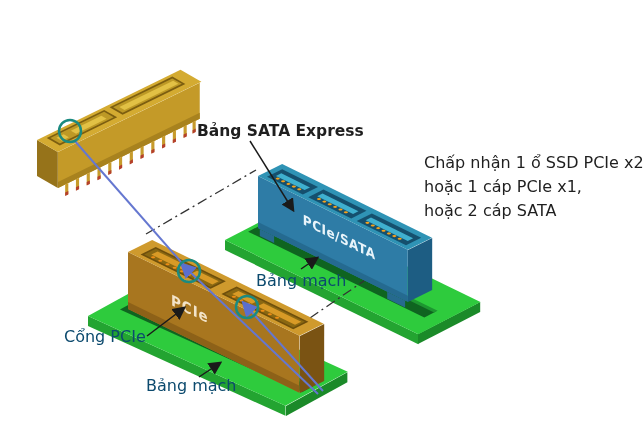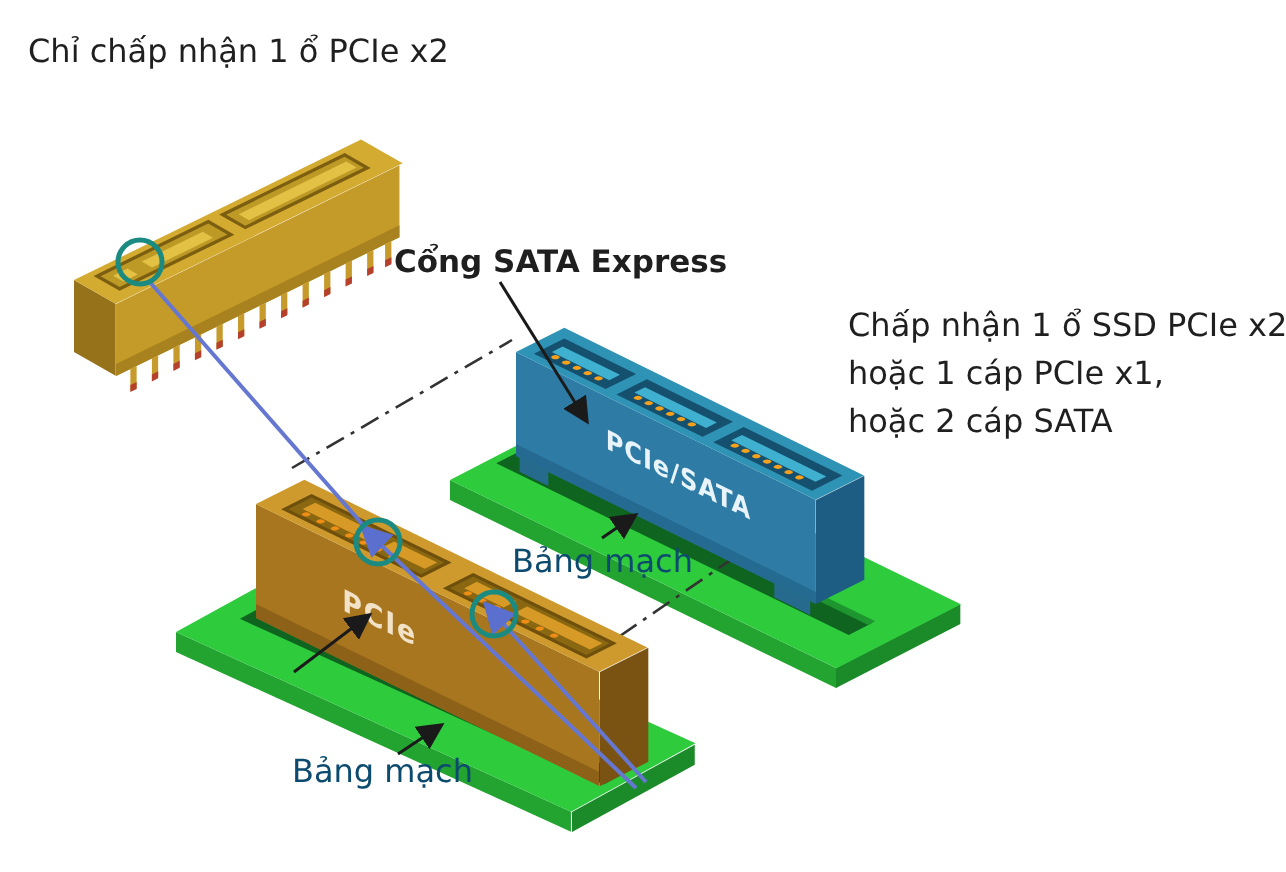--- a/index.html
+++ b/index.html
@@ -201,30 +201,30 @@
   <circle cx="189" cy="271" r="11" fill="none" stroke="#1b8a80" stroke-width="2.5"></circle>
   <circle cx="247" cy="307" r="11" fill="none" stroke="#1b8a80" stroke-width="2.5"></circle>
 
   <path d="M250,141 L293,210" stroke="#1a1a1a" stroke-width="1.5" fill="none" marker-end="url(#arrK)"></path>
   <path d="M147,336 L184,308" stroke="#1a1a1a" stroke-width="1.5" fill="none" marker-end="url(#arrK)"></path>
   <path d="M199,377 L220,363" stroke="#1a1a1a" stroke-width="1.5" fill="none" marker-end="url(#arrK)"></path>
   <path d="M301,269 L317,258" stroke="#1a1a1a" stroke-width="1.5" fill="none" marker-end="url(#arrK)"></path>
 </svg>
 
   <div class="note" style="left:14px;top:14px;">
-    <div>Chỉ chấp nhận 1 ổ PCIe x2</div>
   </div>
 
-  <div class="note bold" style="left:197px;top:119px;">Cổng SATA Express</div>
+  <div class="note bold" style="left:197px;top:119px;">Bảng SATA Express</div>
 
   <div class="note" style="left:424px;top:151px;">
     <div>Chấp nhận 1 ổ SSD PCIe x2,</div>
     <div>hoặc 1 cáp PCIe x1,</div>
     <div>hoặc 2 cáp SATA</div>
   </div>
 
   <div class="lbl" style="left:256px;top:271px;">Bảng mạch</div>
 
+  <div class="lbl" style="left:64px;top:327px;">Cổng PCIe</div>
 
   <div class="lbl" style="left:146px;top:376px;">Bảng mạch</div>
 
 
 </div>
 
 </body></html>

